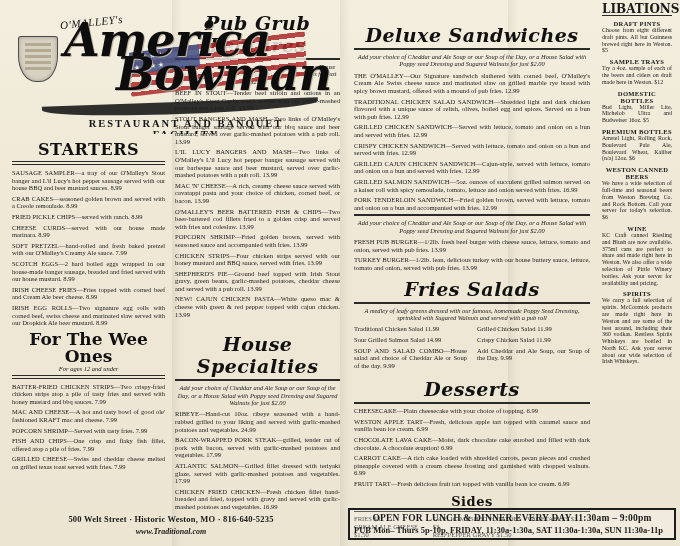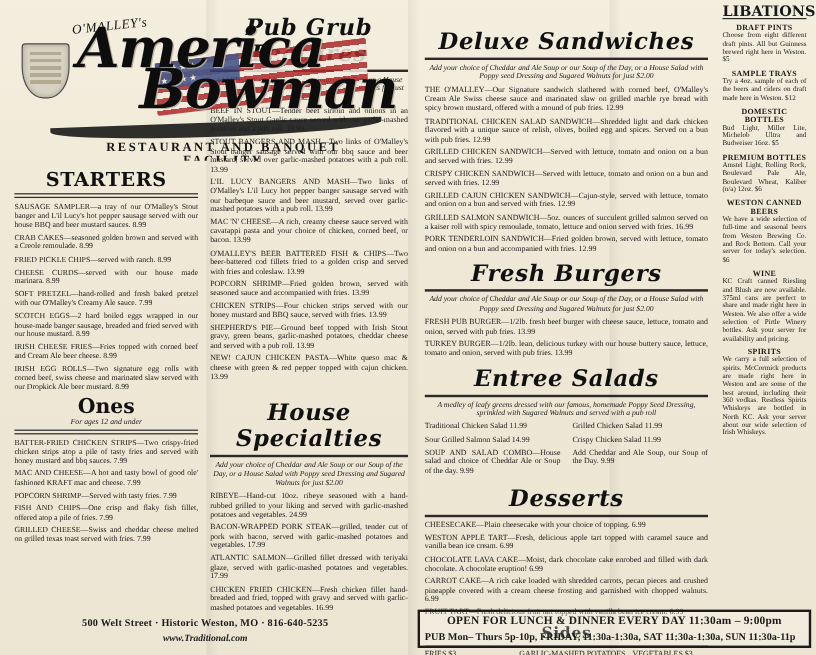--- a/index.html
+++ b/index.html
@@ -171,20 +171,21 @@
           <div class="item">CRAB CAKES—seasoned golden brown and served with a Creole remoulade.  8.99</div>
           <div class="item">FRIED PICKLE CHIPS—served with ranch.  8.99</div>
           <div class="item">CHEESE CURDS—served with our house made marinara.  8.99</div>
           <div class="item">SOFT PRETZEL—hand-rolled and fresh baked pretzel with our O'Malley's Creamy Ale sauce.  7.99</div>
           <div class="item">SCOTCH EGGS—2 hard boiled eggs wrapped in our house-made banger sausage, breaded and fried served with our house mustard.  8.99</div>
           <div class="item">IRISH CHEESE FRIES—Fries topped with corned beef and Cream Ale beer cheese.  8.99</div>
           <div class="item">IRISH EGG ROLLS—Two signature egg rolls with corned beef, swiss cheese and marinated slaw served with our Dropkick Ale beer mustard.  8.99</div>
         </div>
 
         <div class="wee">
+          <div class="weehead">For The Wee</div>
           <div class="weehead">Ones</div>
           <div class="weesub">For ages 12 and under</div>
           <div class="dblrule"></div>
           <div class="item">BATTER-FRIED CHICKEN STRIPS—Two crispy-fried chicken strips atop a pile of tasty fries and served with honey mustard and bbq sauces.  7.99</div>
           <div class="item">MAC AND CHEESE—A hot and tasty bowl of good ole' fashioned KRAFT mac and cheese.  7.99</div>
           <div class="item">POPCORN SHRIMP—Served with tasty fries.  7.99</div>
           <div class="item">FISH AND CHIPS—One crisp and flaky fish fillet, offered atop a pile of fries.  7.99</div>
           <div class="item">GRILLED CHEESE—Swiss and cheddar cheese melted on grilled texas toast served with fries.  7.99</div>
         </div>
       </div>
@@ -220,27 +221,26 @@
     <div class="rule thick"></div>
     <div class="note">Add your choice of Cheddar and Ale Soup or our Soup of the Day, or a House Salad with Poppy seed Dressing and Sugared Walnuts for just $2.00</div>
     <div class="item">THE O'MALLEY—Our Signature sandwich slathered with corned beef, O'Malley's Cream Ale Swiss cheese sauce and marinated slaw on grilled marble rye bread with spicy brown mustard, offered with a mound of pub fries.  12.99</div>
     <div class="item">TRADITIONAL CHICKEN SALAD SANDWICH—Shredded light and dark chicken flavored with a unique sauce of relish, olives, boiled egg and spices. Served on a bun with pub fries.  12.99</div>
     <div class="item">GRILLED CHICKEN SANDWICH—Served with lettuce, tomato and onion on a bun and served with fries.  12.99</div>
     <div class="item">CRISPY CHICKEN SANDWICH—Served with lettuce, tomato and onion on a bun and served with fries.  12.99</div>
     <div class="item">GRILLED CAJUN CHICKEN SANDWICH—Cajun-style, served with lettuce, tomato and onion on a bun and served with fries.  12.99</div>
     <div class="item">GRILLED SALMON SANDWICH—5oz. ounces of succulent grilled salmon served on a kaiser roll with spicy remoulade, tomato, lettuce and onion served with fries.  16.99</div>
     <div class="item">PORK TENDERLOIN SANDWICH—Fried golden brown, served with lettuce, tomato and onion on a bun and accompanied with fries.  12.99</div>
 
-    <div class="sechead big" style="font-style:italic;">Fresh Burgers</div>
     <div class="rule thick"></div>
     <div class="note">Add your choice of Cheddar and Ale Soup or our Soup of the Day, or a House Salad with Poppy seed Dressing and Sugared Walnuts for just $2.00</div>
     <div class="item">FRESH PUB BURGER—1/2lb. fresh beef burger with cheese sauce, lettuce, tomato and onion, served with pub fries.  13.99</div>
     <div class="item">TURKEY BURGER—1/2lb. lean, delicious turkey with our house buttery sauce, lettuce, tomato and onion, served with pub fries.  13.99</div>
 
-    <div class="sechead big" style="font-style:italic;">Entree Salads</div>
+    <div class="sechead big" style="font-style:italic;">Fries Salads</div>
     <div class="rule thick"></div>
     <div class="note">A medley of leafy greens dressed with our famous, homemade Poppy Seed Dressing, sprinkled with Sugared Walnuts and served with a pub roll</div>
     <div style="display:flex;gap:10px;">
       <div style="flex:1;">
         <div class="item">Traditional Chicken Salad 11.99</div>
         <div class="item">Sour Grilled Salmon Salad  14.99</div>
         <div class="item">SOUP AND SALAD COMBO—House salad and choice of Cheddar Ale or Soup of the day.  9.99</div>
       </div>
       <div style="flex:1;">
         <div class="item">Grilled Chicken Salad  11.99</div>

